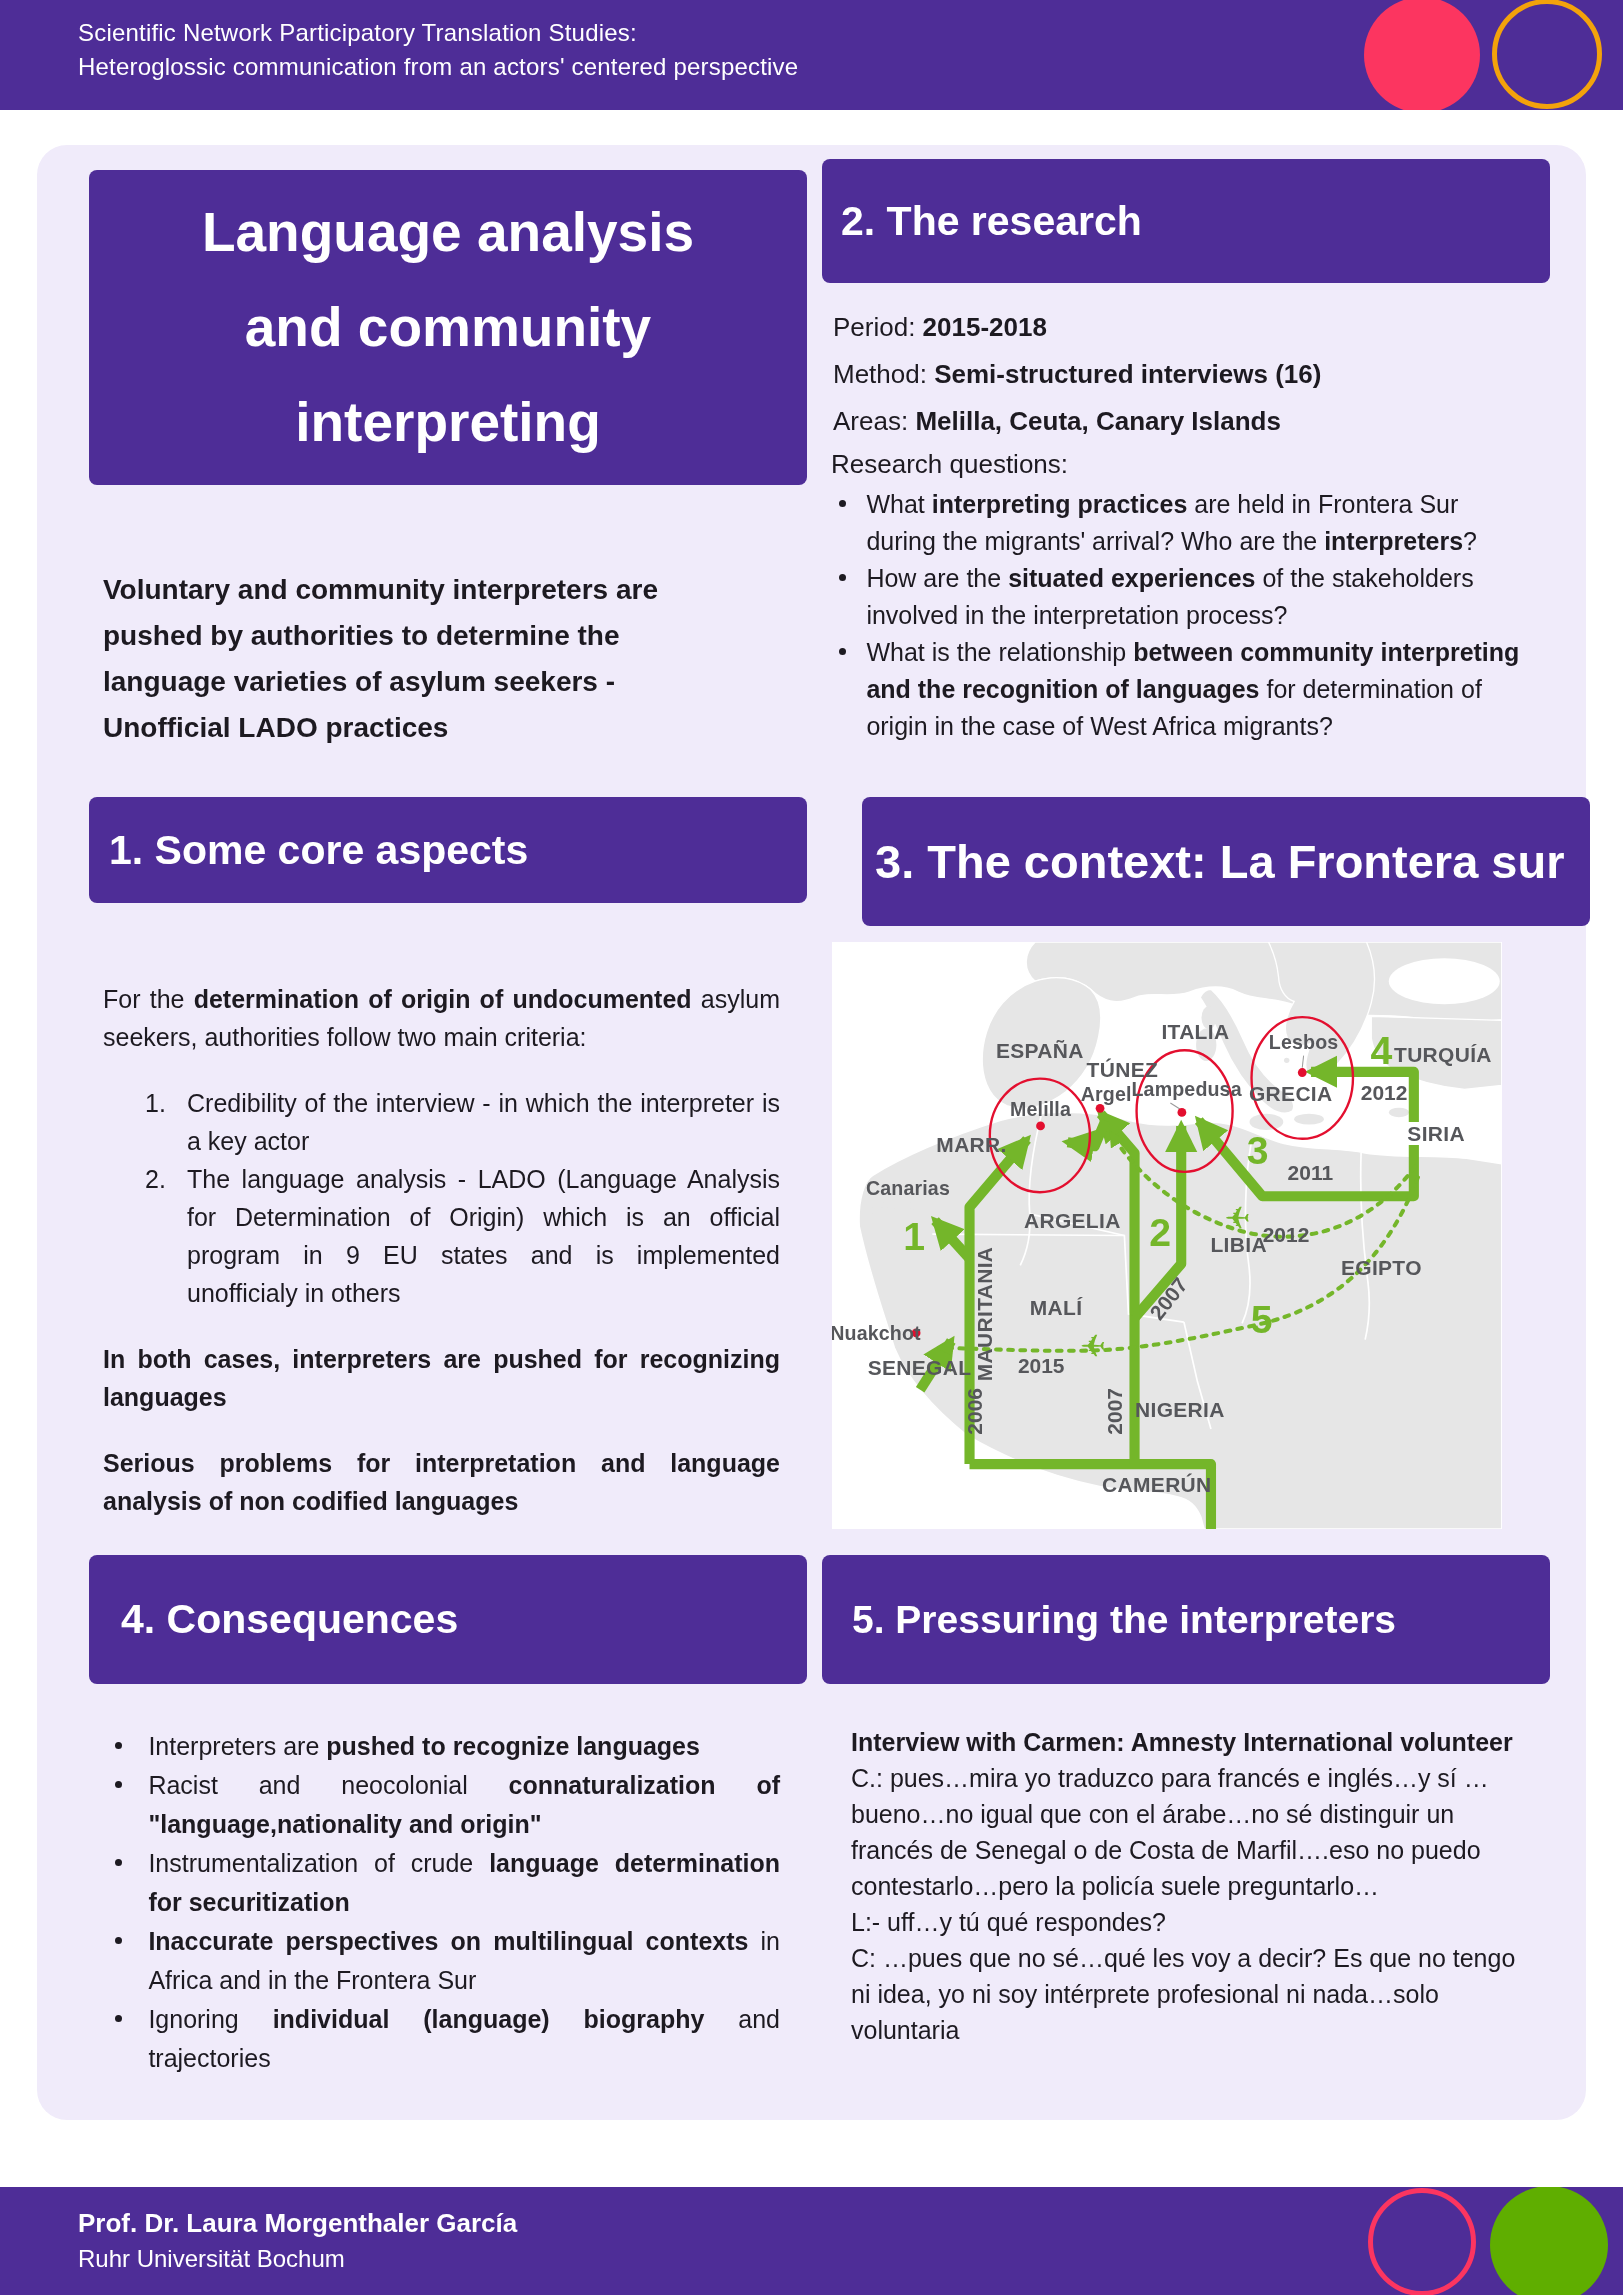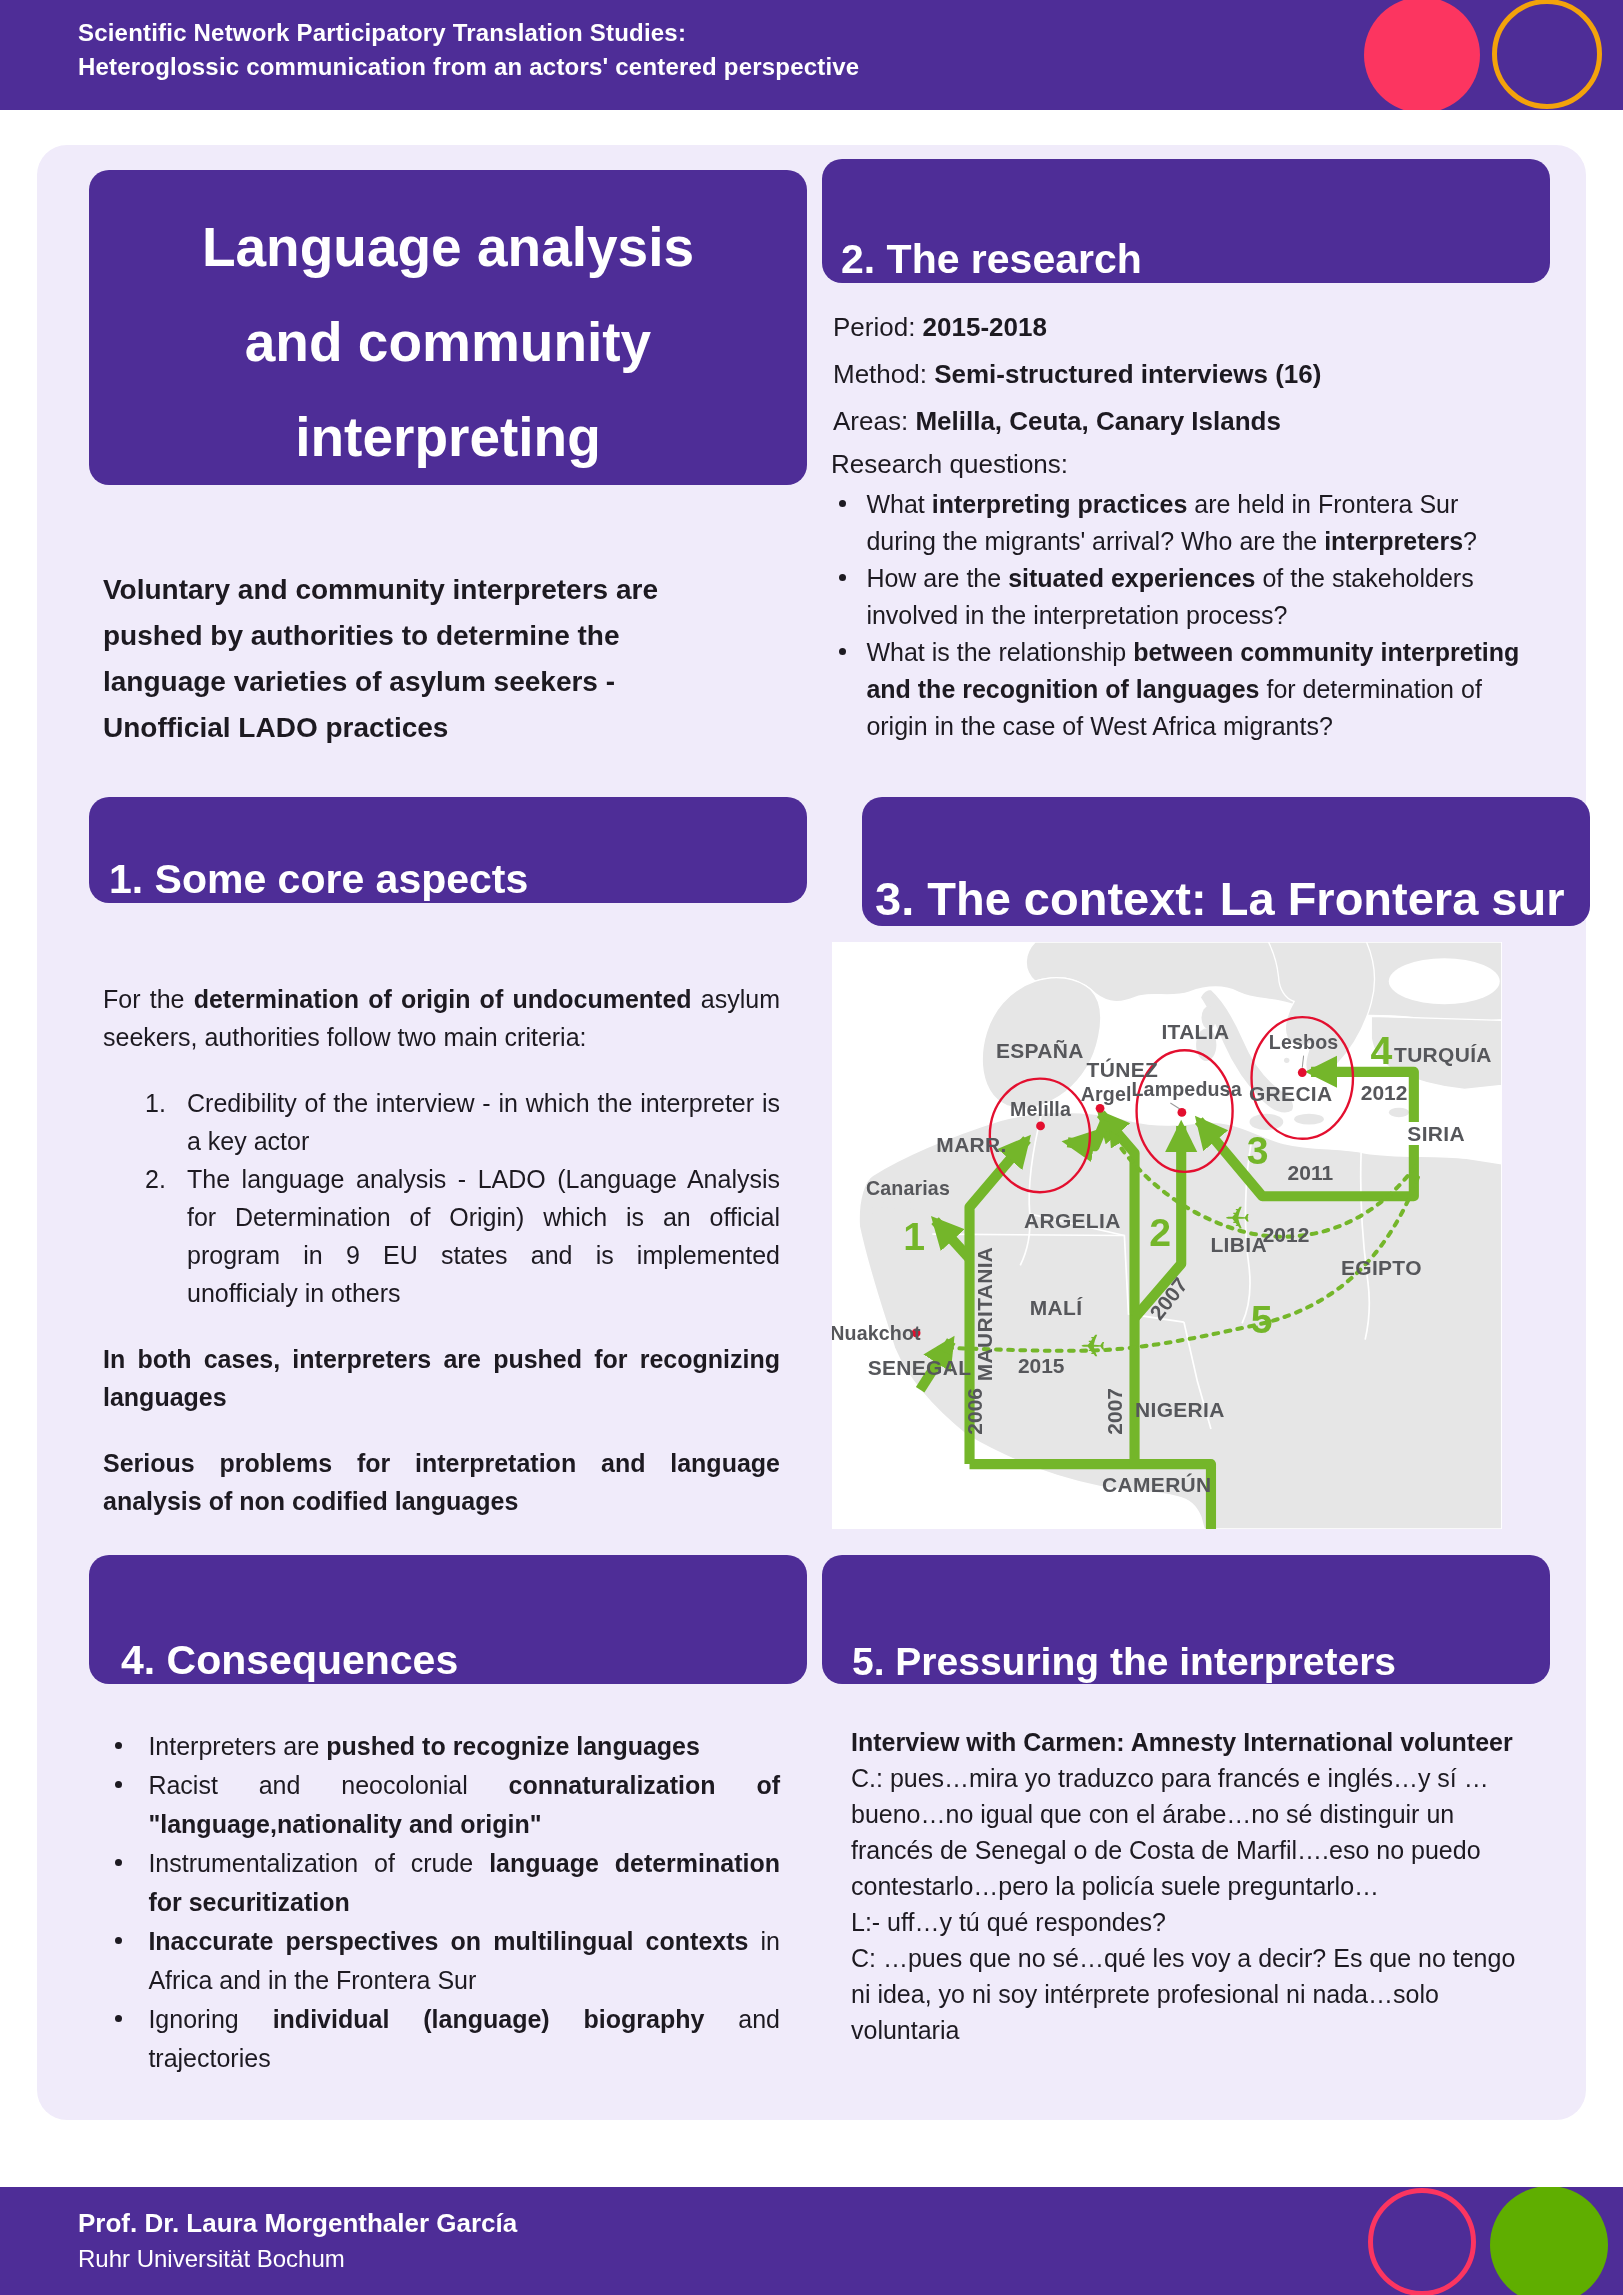--- a/index.html
+++ b/index.html
@@ -5,30 +5,30 @@
   :root{
     --purple:#4e2d97; --lavender:#f0ebfa; --ink:#1d1a21; --green:#74b62a;
     --red:#e30f2f; --gray:#56575b; --pink:#fc3560; --orange:#f3a20b; --lime:#5fae00;
   }
   *{box-sizing:border-box;margin:0;padding:0}
   body{background:#fff;font-family:"Liberation Sans","DejaVu Sans",sans-serif;color:var(--ink)}
   .poster{position:relative;width:1624px;height:2295px;background:#fff;overflow:hidden}
 
   
   .topbar{position:absolute;left:0;top:0;width:1624px;height:110px;background:var(--purple);overflow:hidden}
-  .topbar-text{position:absolute;left:78px;top:16px;color:#fff;font-weight:bold;font-size:24px;line-height:34px;letter-spacing:0.2px}
+  .topbar-text{position:absolute;left:78px;top:16px;color:#fff;font-weight:normal;font-size:24px;line-height:34px;letter-spacing:0.2px}
   .circle{position:absolute;border-radius:50%}
   .c-pink-fill{left:1364px;top:-3.4px;width:116px;height:116px;background:var(--pink)}
   .c-orange-ring{left:1492px;top:-0.7px;width:110px;height:110px;border:5.4px solid var(--orange)}
 
   
   .panel{position:absolute;left:37px;top:145px;width:1549px;height:1975px;background:var(--lavender);border-radius:30px}
 
   
-  .hbox{position:absolute;background:var(--purple);border-radius:20px;color:#fff;display:flex;align-items:flex-end}
+  .hbox{position:absolute;background:var(--purple);border-radius:8px;color:#fff;display:flex;align-items:center}
   .hbox .htext{font-weight:bold}
   #title-box{left:89px;top:170px;width:718px;height:315px;justify-content:center;text-align:center}
   .title-line{font-size:55px;font-weight:bold;line-height:95px;color:#fff}
   #research-box{left:822px;top:159px;width:728px;height:124px;padding-left:19px;font-size:41px}
   #aspects-box{left:89px;top:797px;width:718px;height:106px;padding-left:20px;font-size:41px}
   #context-box{left:862px;top:797px;width:728px;height:129px;padding-left:13px;font-size:47px}
   #consequences-box{left:89px;top:1555px;width:718px;height:129px;padding-left:32px;font-size:41px}
   #pressuring-box{left:822px;top:1555px;width:728px;height:129px;padding-left:30px;font-size:39px}
 
   

